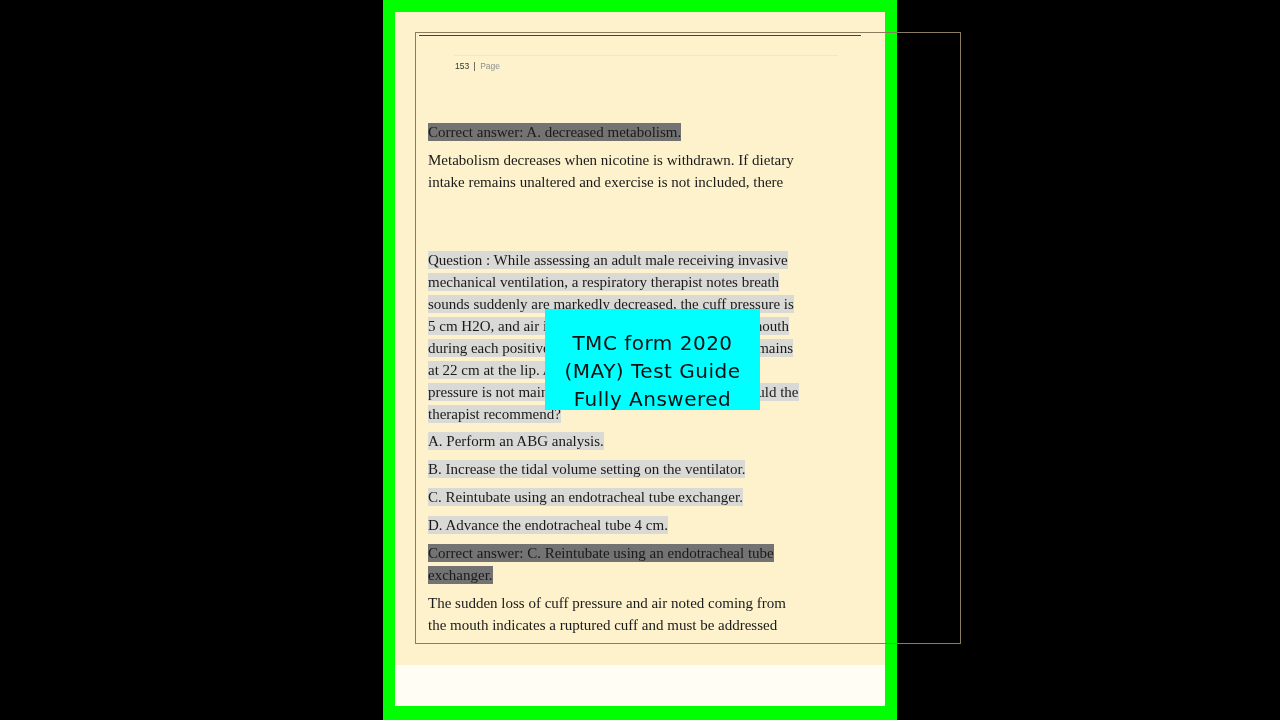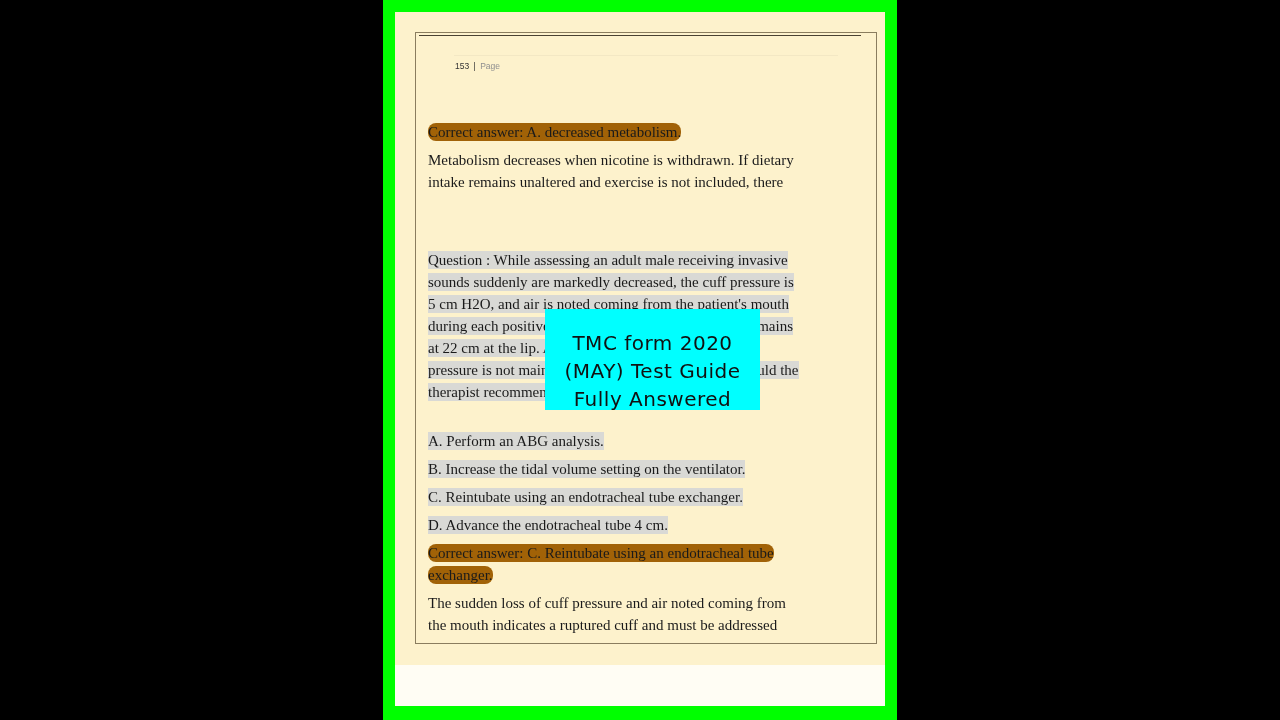--- a/index.html
+++ b/index.html
@@ -13,39 +13,39 @@
   }
   .sheet {
     position: absolute; left: 12px; top: 12px; width: 490px; height: 694px;
     background: #fffdf4;
   }
   .sheet-cream {
     position: absolute; left: 0; top: 0; width: 490px; height: 653px;
     background: #fdf2cc;
   }
   .page-box {
-    position: absolute; left: 20px; top: 20px; width: 462px; height: 612px;
+    position: absolute; left: 20px; top: 20px; width: 546px; height: 612px;
     border: 1px solid #8a7d5e; box-sizing: border-box;
   }
   .header-rule {
     position: absolute; left: 3px; top: 2px; width: 442px; height: 1px; background: #4a4232;
   }
   .header-rule-light {
     position: absolute; left: 38px; top: 22px; width: 384px; height: 1px; background: #f3e8c4;
   }
   .page-number {
     position: absolute; left: 39px; top: 28px;
     font-family: "Liberation Sans", sans-serif; font-size: 8.5px; color: #333;
   }
   .page-number .sep { margin: 0 2px; }
   .page-number .pg { color: #8f8f8f; }
 
   .content { position: absolute; left: 12px; top: 0; width: 420px; font-size: 15px; line-height: 22px; color: #1a1a1a; }
   .block { position: absolute; left: 0; }
-  .hl-yellow { background: #a16207; border-radius: 8px; }
+  .hl-yellow { background: #737373; }
   .hl-gray { background: #d9d9d5; margin-top: 12px; }
   .line { display: inline; padding: 1px 0; }
 
   .badge {
     position: absolute; left: 150px; top: 297px; width: 215px; height: 101px;
     background: #00ffff; box-sizing: border-box; padding-top: 20px;
     font-family: "DejaVu Sans", sans-serif; font-size: 20px; line-height: 28px; color: #111;
     text-align: center; letter-spacing: 0.5px;
   }
   .badge div { display: block; }
@@ -70,20 +70,21 @@
         <div class="block" style="top:88px;">
           <span class="line hl-yellow">Correct answer: A. decreased metabolism.</span>
         </div>
         <div class="block" style="top:116px;">
           <div>Metabolism decreases when nicotine is withdrawn. If dietary</div>
           <div>intake remains unaltered and exercise is not included, there</div>
         </div>
 
         <div class="block" style="top:216px;">
           <div><span class="line hl-gray">Question : While assessing an adult male receiving invasive</span></div>
+          <div><span class="line hl-gray">mechanical ventilation, a respiratory therapist notes breath</span></div>
           <div><span class="line hl-gray">sounds suddenly are markedly decreased, the cuff pressure is</span></div>
           <div><span class="line hl-gray">5 cm H2O, and air is noted coming from the patient's mouth</span></div>
           <div><span class="line hl-gray">during each positive pressure breath. The tube depth remains</span></div>
           <div><span class="line hl-gray">at 22 cm at the lip. Attempts to reinflate the cuff</span></div>
           <div><span class="line hl-gray">pressure is not maintained. Which of the following should the</span></div>
           <div><span class="line hl-gray">therapist recommend?</span></div>
         </div>
 
         <div class="block" style="top:397px;">
           <span class="line hl-gray">A. Perform an ABG analysis.</span>

